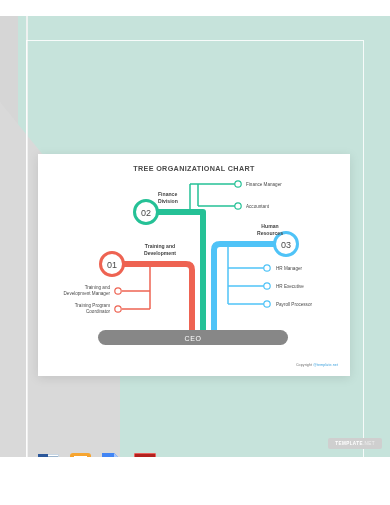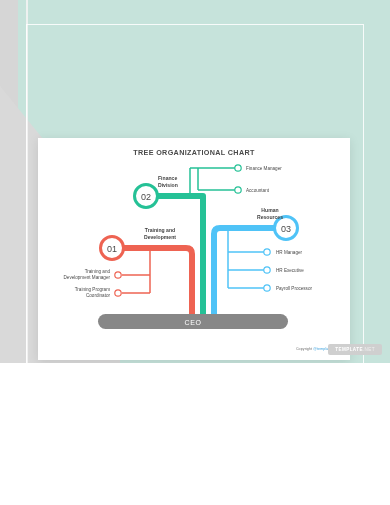--- a/index.html
+++ b/index.html
@@ -3,21 +3,21 @@
 <meta charset="utf-8">
 <style>
   html,body{margin:0;padding:0;}
   body{
     width:390px;height:505px;overflow:hidden;
     font-family:"Liberation Sans", sans-serif;
     background:#ffffff;
     position:relative;
   }
   
-  #stage{position:absolute;inset:0;width:390px;height:363px;overflow:hidden;background:#ffffff;}
+  #stage{position:absolute;inset:0;width:390px;height:441px;overflow:hidden;background:#ffffff;margin-top:16px;}
 
   .bg-mint{
     position:absolute;left:18px;top:0;width:372px;height:458px;
     background:#c6e3db;
   }
   
   .wedge{
     position:absolute;left:0;top:86px;width:130px;height:160px;
     background:#d9d9d9;
     clip-path:polygon(0 0, 0 160px, 130px 160px);

